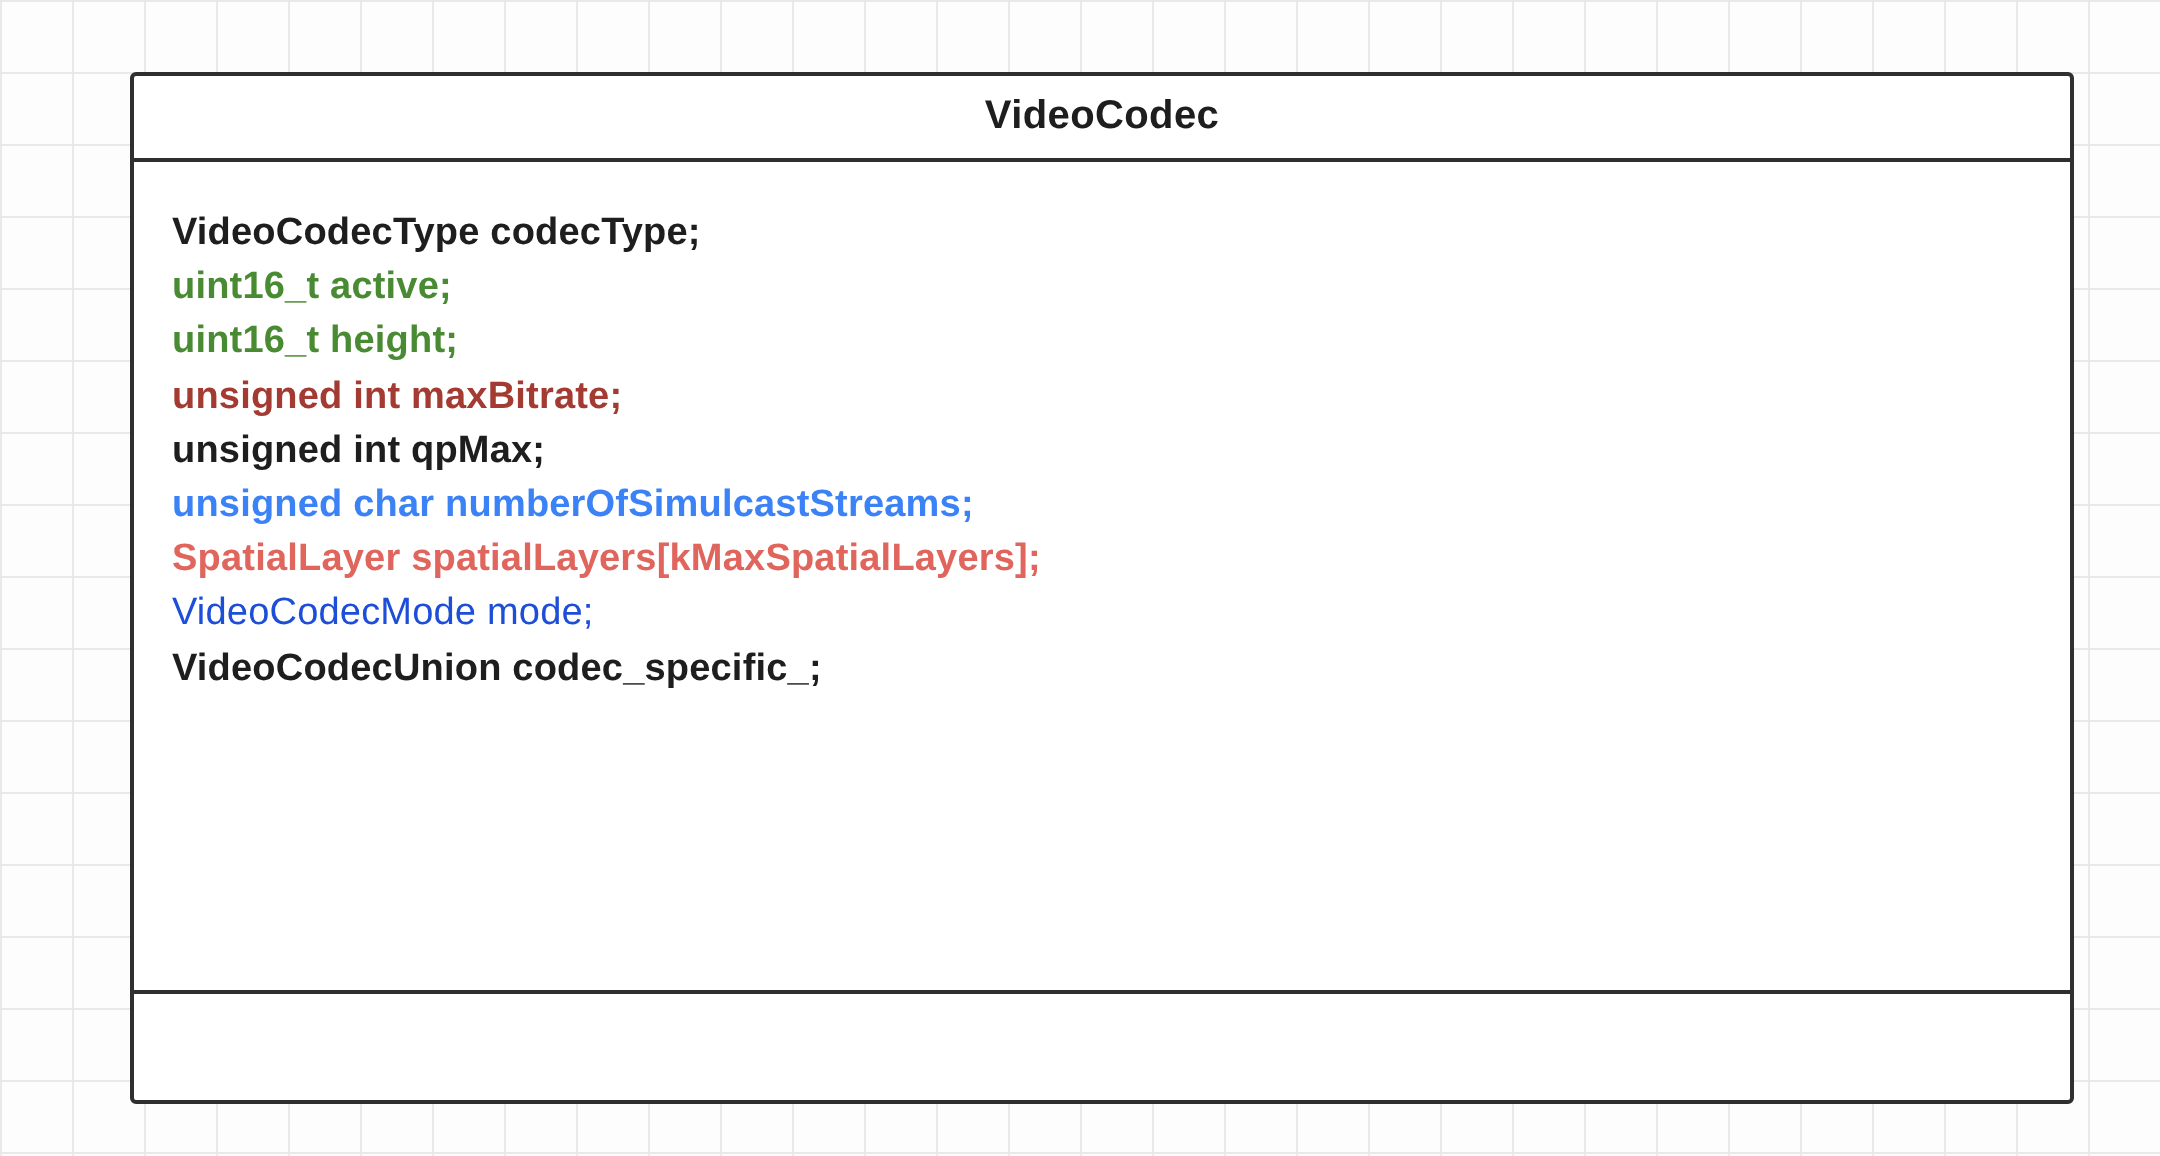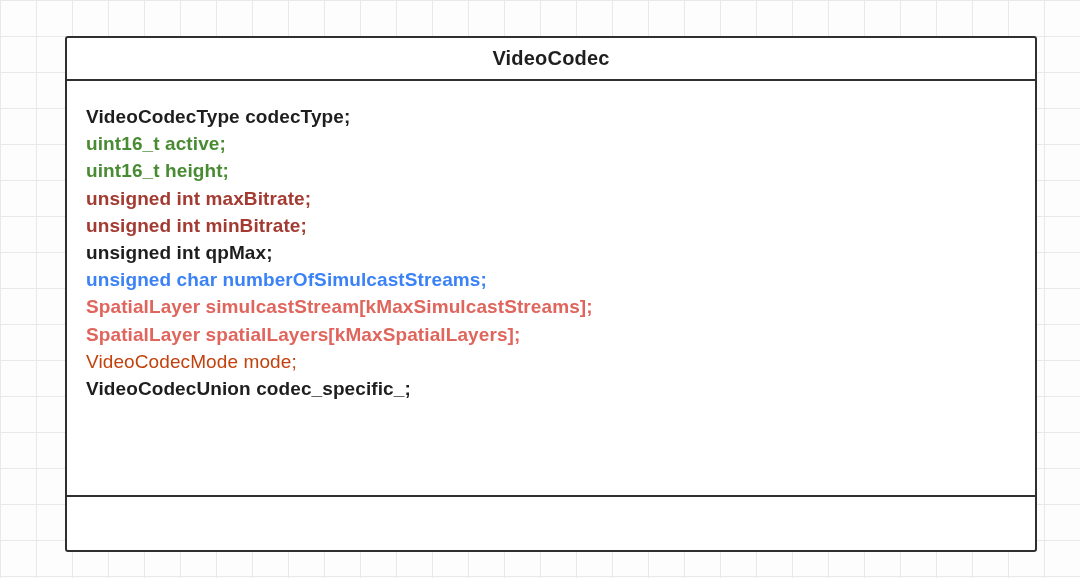--- a/index.html
+++ b/index.html
@@ -73,23 +73,21 @@
 
 <div class="class-box">
   <div class="class-title">VideoCodec</div>
 
   <div class="class-body">
 
   <div class="field-row bold" style="color: rgb(30, 30, 30);">VideoCodecType codecType;</div>
       <div class="field-row bold" style="color: rgb(73, 139, 51);">uint16_t active;</div>
       <div class="field-row bold" style="color: rgb(73, 139, 51);">uint16_t height;</div>
       <div class="field-row bold" style="color: rgb(163, 59, 50);">unsigned int maxBitrate;</div>
-      <div class="field-row bold" style="color: rgb(163, 59, 50);">unsigned int minBitrate;</div>
       <div class="field-row bold" style="color: rgb(30, 30, 30);">unsigned int qpMax;</div>
       <div class="field-row bold" style="color: #3b82f6;">unsigned char numberOfSimulcastStreams;</div>
-      <div class="field-row bold" style="color: rgb(224, 101, 92);">SpatialLayer simulcastStream[kMaxSimulcastStreams];</div>
       <div class="field-row bold" style="color: rgb(224, 101, 92);">SpatialLayer spatialLayers[kMaxSpatialLayers];</div>
-      <div class="field-row" style="color: #c2410c;">VideoCodecMode mode;</div>
+      <div class="field-row" style="color: #1d4ed8;">VideoCodecMode mode;</div>
       <div class="field-row bold" style="color: rgb(30, 30, 30);">VideoCodecUnion codec_specific_;</div>
     </div>
 
   <div class="class-methods"></div>
 </div>
 
 </body></html>

